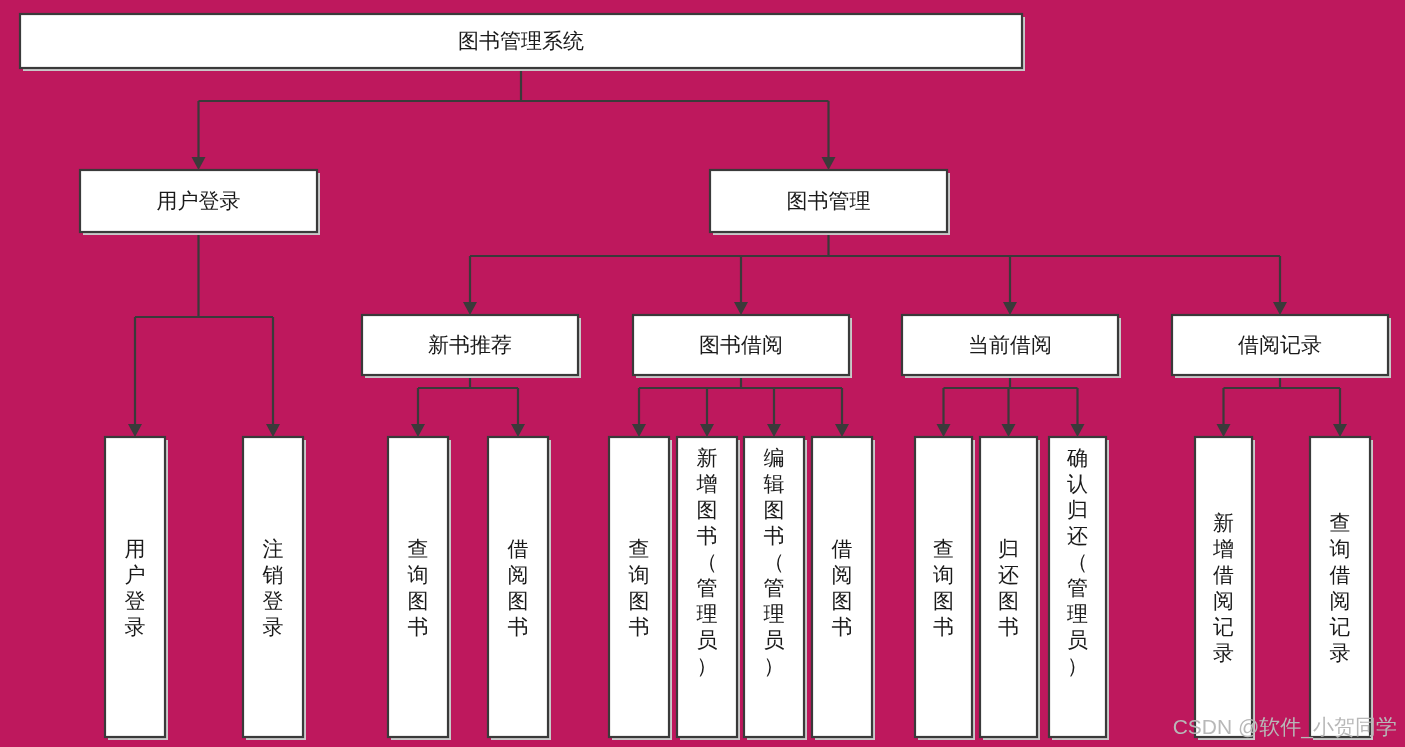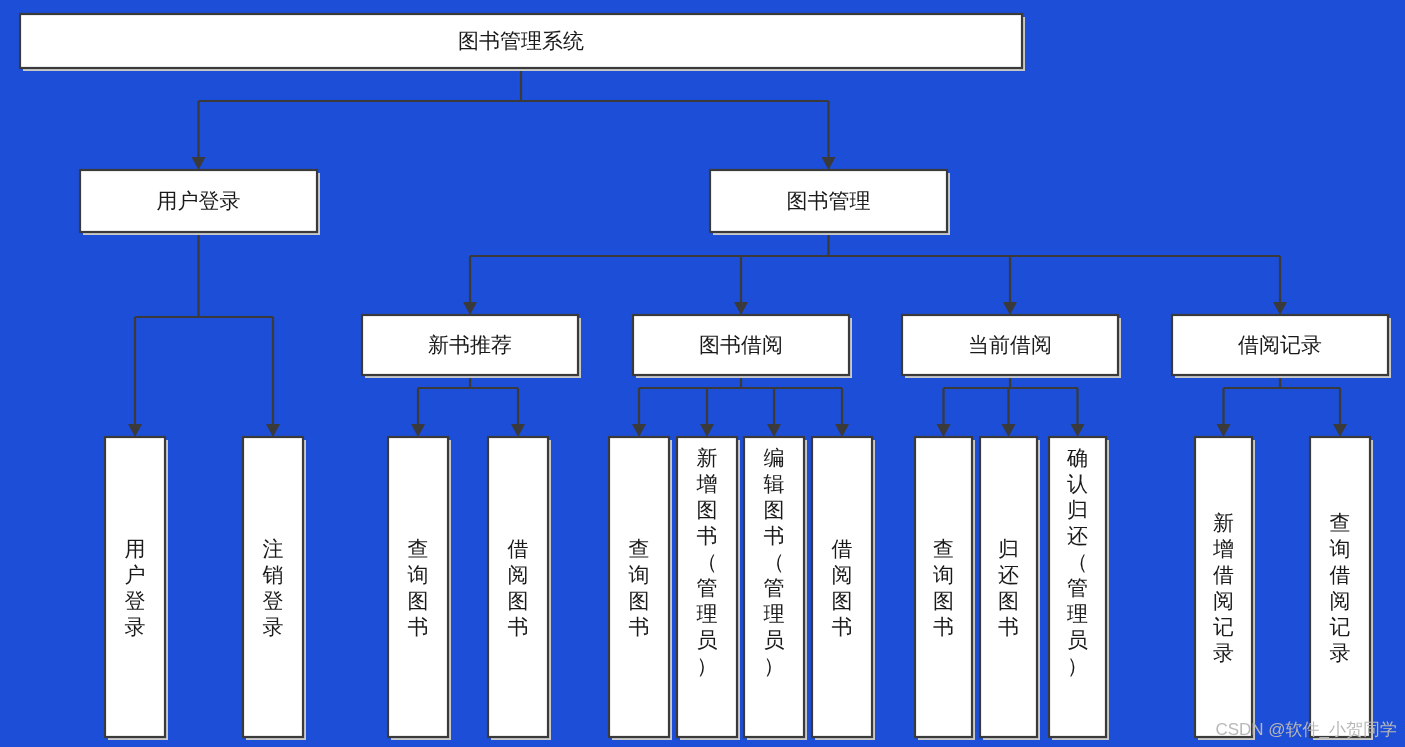--- a/index.html
+++ b/index.html
@@ -7,21 +7,21 @@
     padding: 0;
     background: #ffffff;
   }
   body {
     font-family: "Liberation Sans", "DejaVu Sans", sans-serif;
   }
   #canvas {
     position: relative;
     width: 1405px;
     height: 747px;
-    background: #1d4ed8;
+    background: #be185d;
     overflow: hidden;
   }
   svg.diagram {
     position: absolute;
     left: 0;
     top: 0;
     width: 1405px;
     height: 747px;
   }
   .node-box {
@@ -48,21 +48,21 @@
     font-size: 21px;
     fill: #1a1a1a;
     text-anchor: middle;
     dominant-baseline: middle;
   }
   .watermark {
     position: absolute;
     right: 8px;
     bottom: 6px;
     font-family: "Liberation Sans", "DejaVu Sans", sans-serif;
-    font-size: 17px;
+    font-size: 21px;
     color: #b8b8b8;
     white-space: nowrap;
     pointer-events: none;
   }
 </style>
 </head>
 <body>
 
 <div id="canvas">
   <svg class="diagram" viewBox="0 0 1405 747">

